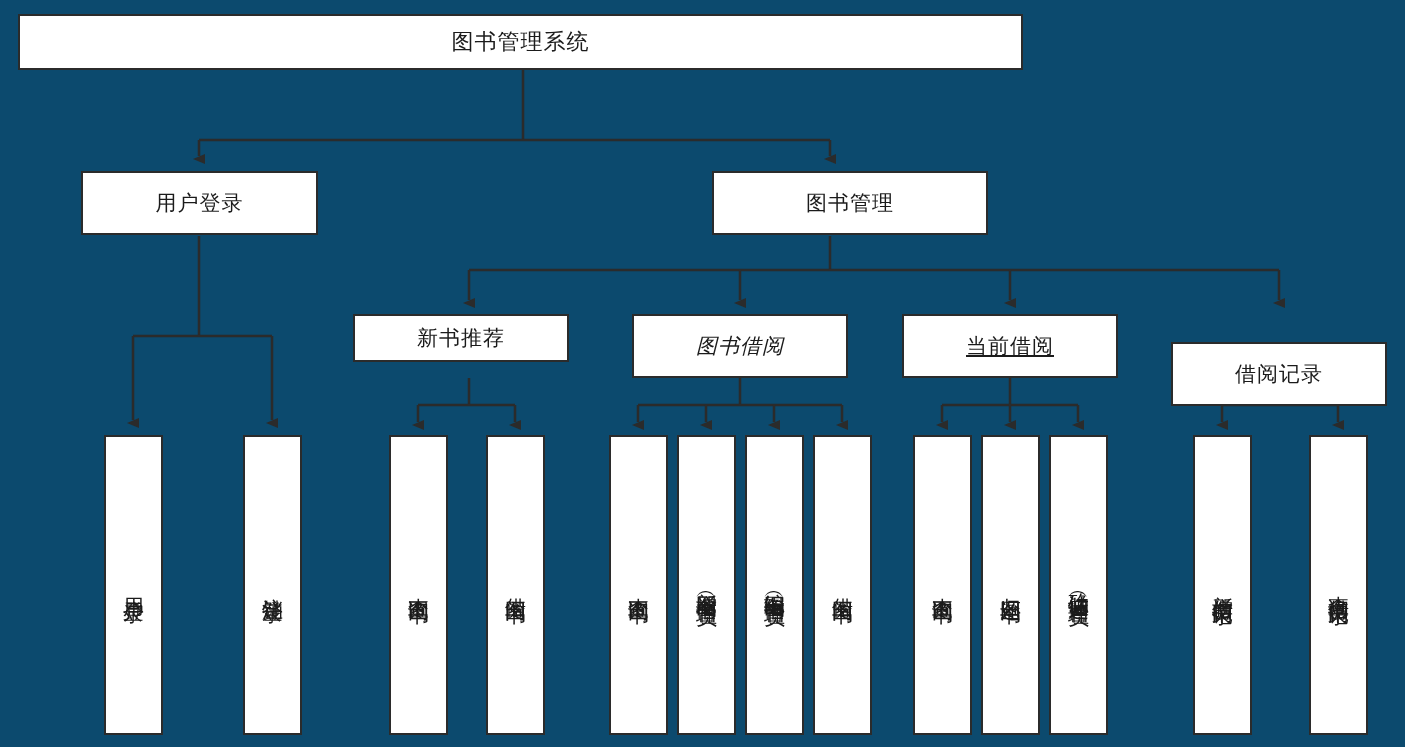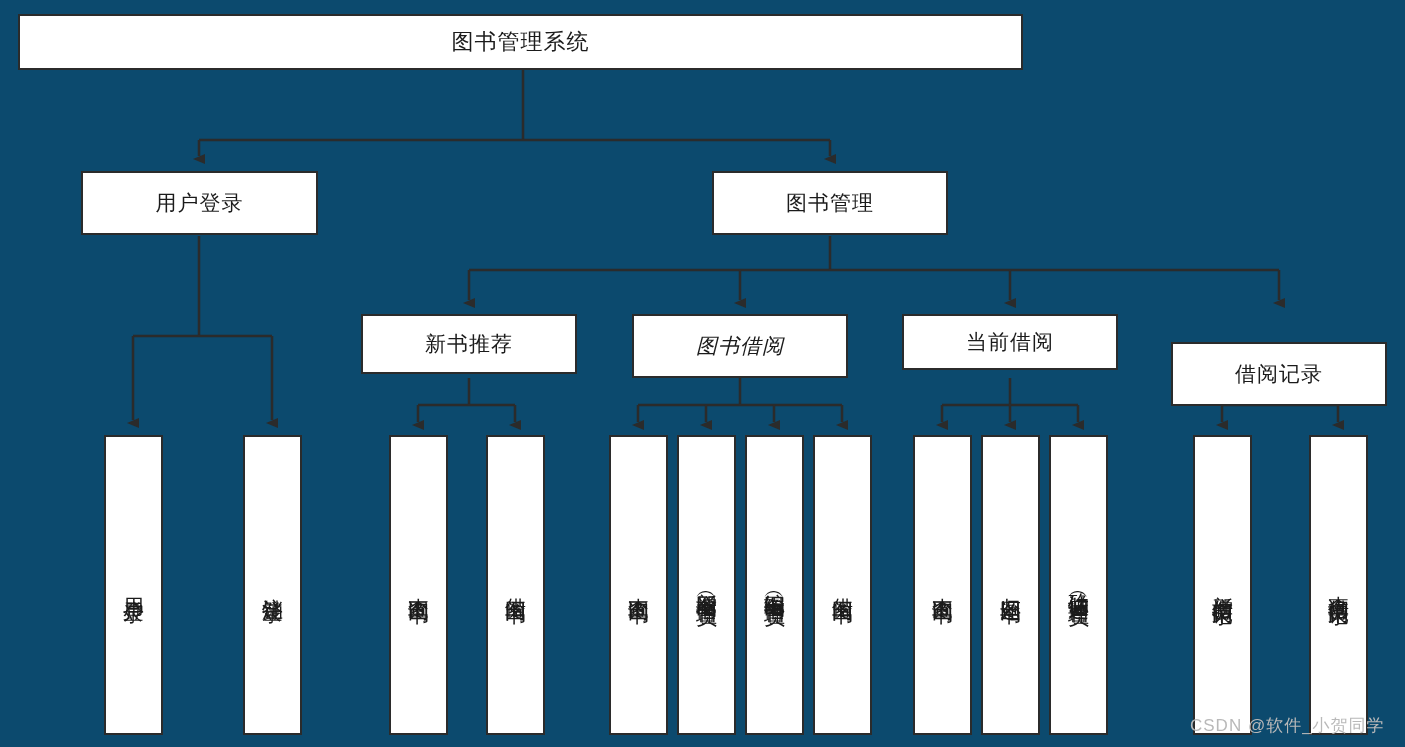--- a/index.html
+++ b/index.html
@@ -126,31 +126,31 @@
     </g>
   </svg>
 
   <div class="node h root" style="left:18px; top:14px; width:1005px; height:56px;">
     <span>图书管理系统</span>
   </div>
 
   <div class="node h" style="left:81px; top:171px; width:237px; height:64px;">
     <span>用户登录</span>
   </div>
-  <div class="node h" style="left:712px; top:171px; width:236px; height:64px;">
+  <div class="node h" style="left:712px; top:171px; width:276px; height:64px;">
     <span>图书管理</span>
   </div>
 
-  <div class="node h" style="left:361px; top:314px; width:216px; height:60px;">
+  <div class="node h" style="left:353px; top:314px; width:216px; height:48px;">
     <span>新书推荐</span>
   </div>
   <div class="node h" style="left:632px; top:314px; width:216px; height:64px;font-style:italic;">
     <span>图书借阅</span>
   </div>
-  <div class="node h" style="left:902px; top:314px; width:216px; height:56px;">
+  <div class="node h" style="left:902px; top:314px; width:216px; height:64px;text-decoration:underline;">
     <span>当前借阅</span>
   </div>
   <div class="node h" style="left:1171px; top:314px; width:216px; height:64px;margin-top:28px;">
     <span>借阅记录</span>
   </div>
 
   <div class="node v" style="left:104px; top:435px; width:59px; height:300px;">
     <span class="vtext">用户登录</span>
   </div>
   <div class="node v" style="left:243px; top:435px; width:59px; height:300px;">
@@ -187,15 +187,14 @@
     <span class="vtext">确认归还（管理员）</span>
   </div>
 
   <div class="node v" style="left:1193px; top:435px; width:59px; height:300px;">
     <span class="vtext">新增借阅记录</span>
   </div>
   <div class="node v" style="left:1309px; top:435px; width:59px; height:300px;">
     <span class="vtext">查询借阅记录</span>
   </div>
 
-  <div class="watermark" style="left:1190px; top:714px;">CSDN @软件_小贺同学</div>
 
 </div>
 
 </body></html>

